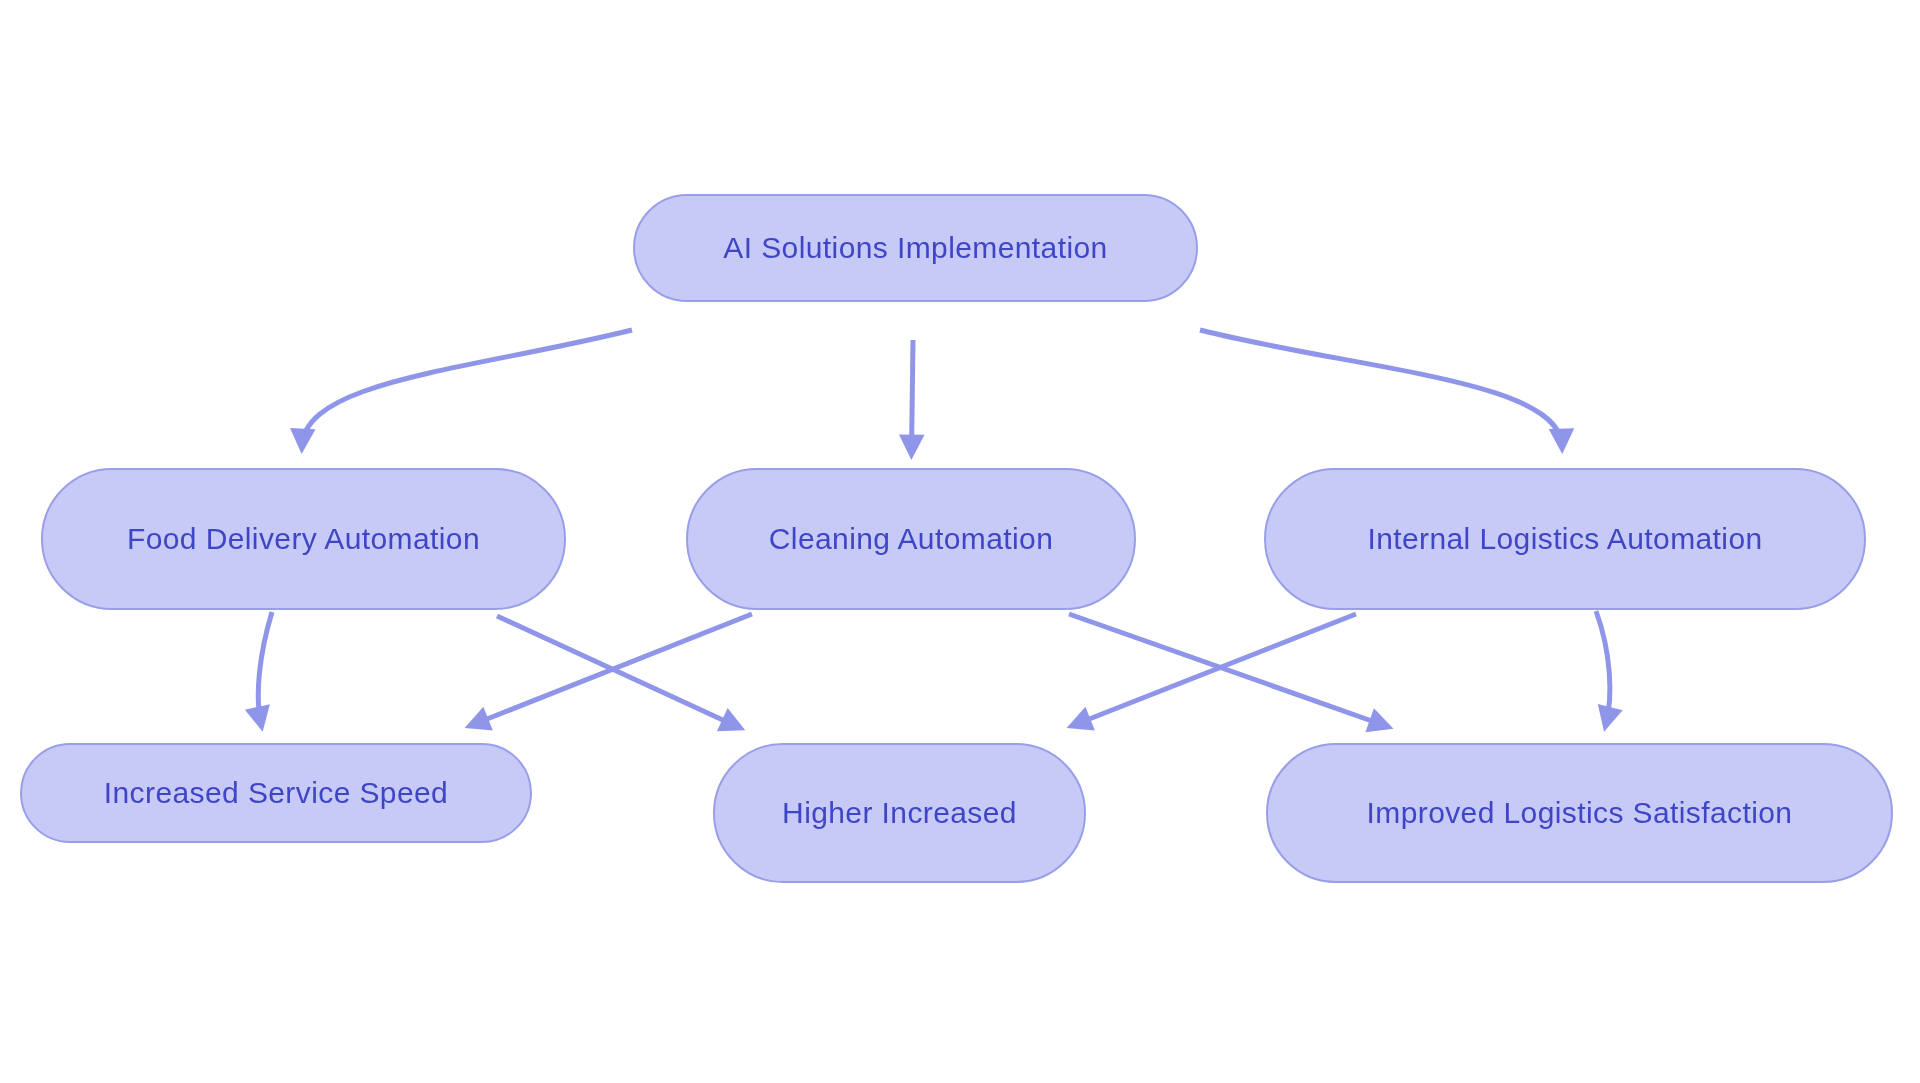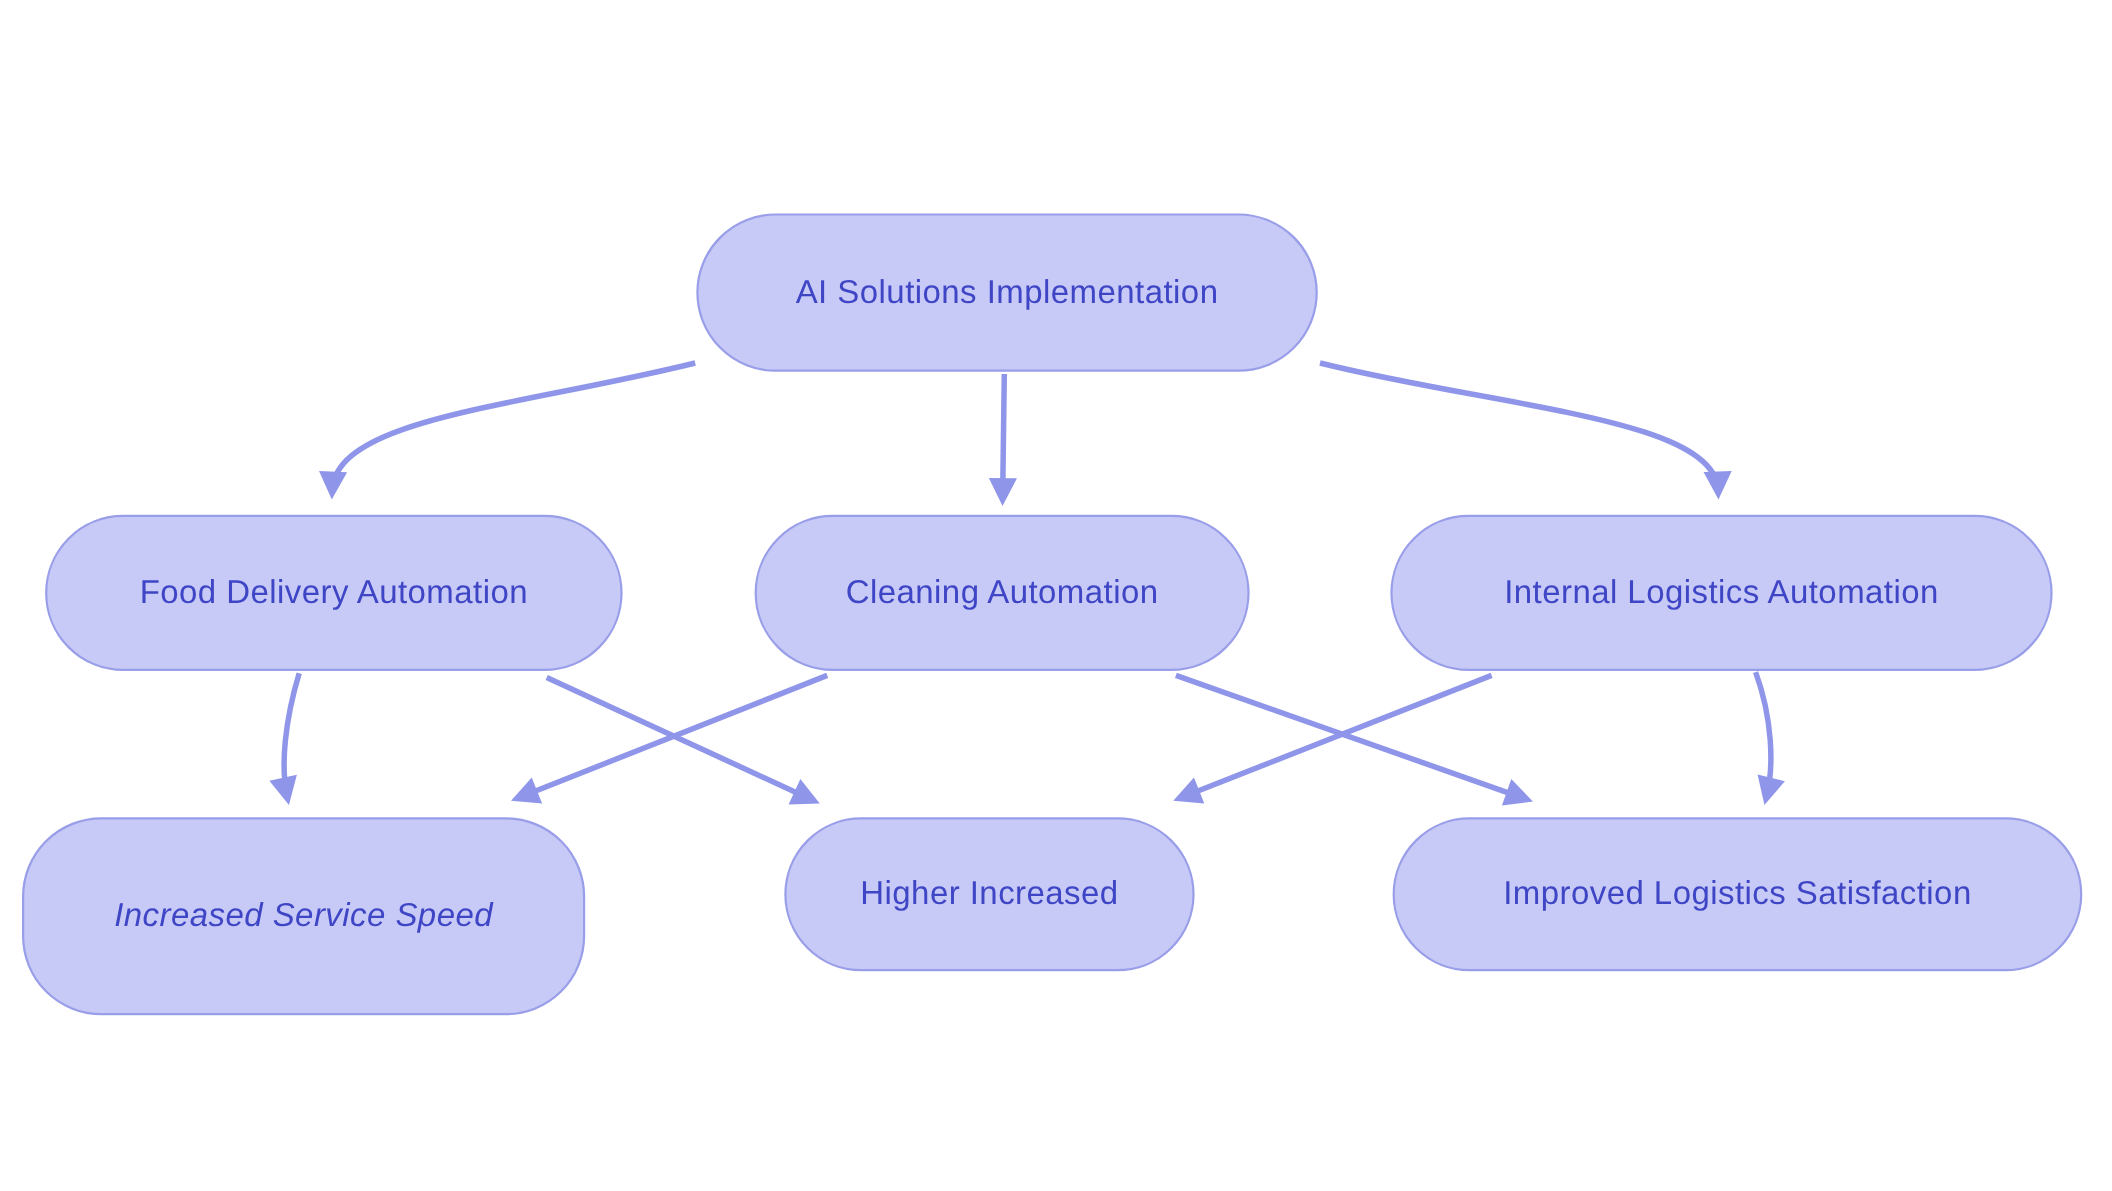--- a/index.html
+++ b/index.html
@@ -64,37 +64,37 @@
     <path class="edge" d="M 913 340 L 911.5 452" marker-end="url(#arrowhead)"></path>
     <path class="edge" d="M 1200 330 C 1360 370, 1560 380, 1562 446" marker-end="url(#arrowhead)"></path>
     <path class="edge" d="M 272 612 C 259 655, 255 696, 261 724" marker-end="url(#arrowhead)"></path>
     <path class="edge" d="M 497 616 L 738 727" marker-end="url(#arrowhead)"></path>
     <path class="edge" d="M 752 614 L 472 725" marker-end="url(#arrowhead)"></path>
     <path class="edge" d="M 1069 614 L 1386 726" marker-end="url(#arrowhead)"></path>
     <path class="edge" d="M 1356 614 L 1074 725" marker-end="url(#arrowhead)"></path>
     <path class="edge" d="M 1596 611 C 1611 652, 1613 696, 1606 724" marker-end="url(#arrowhead)"></path>
   </svg>
 
-  <div class="node" style="left:633px; top:194px; width:565px; height:144px;">
+  <div class="node" style="left:633px; top:194px; width:565px; height:108px;">
     <span class="node-label">AI Solutions Implementation</span>
   </div>
 
   <div class="node" style="left:686px; top:468px; width:450px; height:142px;">
     <span class="node-label">Cleaning Automation</span>
   </div>
 
   <div class="node" style="left:41px; top:468px; width:525px; height:142px;">
     <span class="node-label">Food Delivery Automation</span>
   </div>
 
   <div class="node" style="left:1264px; top:468px; width:602px; height:142px;text-align:center;">
     <span class="node-label">Internal Logistics Automation</span>
   </div>
 
-  <div class="node" style="left:20px; top:743px; width:512px; height:180px;font-style:italic;">
+  <div class="node" style="left:20px; top:743px; width:512px; height:100px;">
     <span class="node-label">Increased Service Speed</span>
   </div>
 
   <div class="node" style="left:713px; top:743px; width:373px; height:140px;">
     <span class="node-label">Higher Increased</span>
   </div>
 
   <div class="node" style="left:1266px; top:743px; width:627px; height:140px;">
     <span class="node-label">Improved Logistics Satisfaction</span>
   </div>

